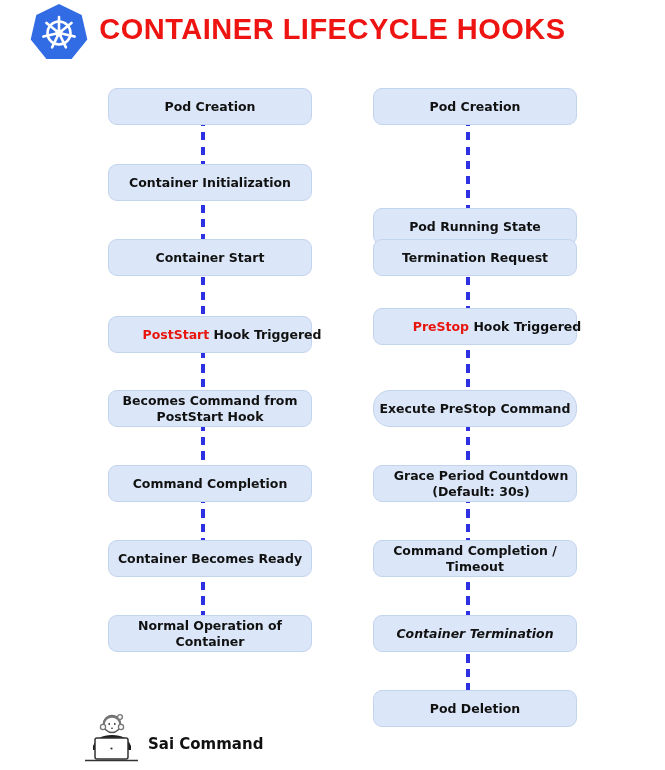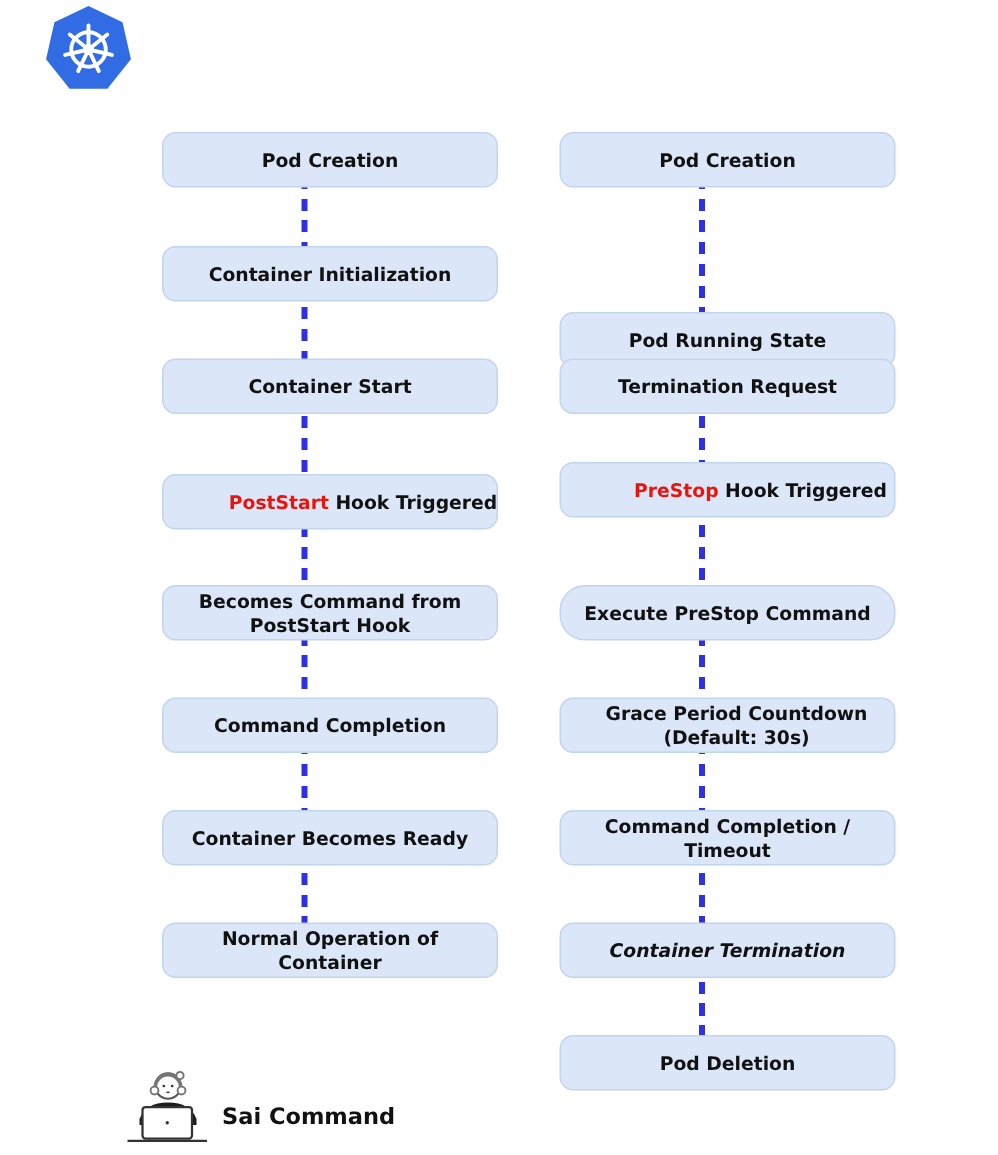--- a/index.html
+++ b/index.html
@@ -14,21 +14,21 @@
   .logo{position:absolute;left:28px;top:4px;width:62px;height:58px;}
   .title{
     position:absolute;left:0;top:13px;width:100%;margin:0;
     text-align:center;
     font-family:"Liberation Sans",sans-serif;
     font-weight:800;font-size:29px;letter-spacing:.5px;
     color:var(--title-color,#ee1412);
   }
   
   .flow-box{
-    position:absolute;width:224px;height:37px;z-index:2;
+    position:absolute;width:204px;height:37px;z-index:2;
     box-sizing:border-box;
     background:var(--box-fill,#dbe7f8);
     border:1px solid var(--box-border,#c3d4ee);
     border-radius:9px;
     display:flex;align-items:center;justify-content:center;
     text-align:center;white-space:pre;
     font-weight:700;font-size:12.5px;line-height:1.22;
     color:var(--text-color,#111111);
   }
   .flow-box .hl{color:var(--hl-color,#e8150d);margin-left:44px;}
@@ -61,20 +61,21 @@
       <line x1="30" y1="29" x2="42.5" y2="19"></line>
       <line x1="30" y1="29" x2="45.6" y2="32.6"></line>
       <line x1="30" y1="29" x2="36.9" y2="43.4"></line>
       <line x1="30" y1="29" x2="23.1" y2="43.4"></line>
       <line x1="30" y1="29" x2="14.4" y2="32.6"></line>
       <line x1="30" y1="29" x2="17.5" y2="19"></line>
     </g>
     <circle cx="30" cy="29" r="3.6" fill="#ffffff"></circle>
   </svg>
 
+  <h1 class="title">CONTAINER LIFECYCLE HOOKS</h1>
 
   <div id="flow-left">
       <div class="connector" style="left: 200.5px; top: 118px; height: 509px;"></div>
       <div class="flow-box" style="left: 108px; top: 88px;">Pod Creation</div>
       <div class="flow-box" style="left: 108px; top: 164px;">Container Initialization</div>
       <div class="flow-box" style="left: 108px; top: 239px;">Container Start</div>
       <div class="flow-box" style="left: 108px; top: 316px;"><span class="hl">PostStart</span> Hook Triggered</div>
       <div class="flow-box" style="left: 108px; top: 390px;">Becomes Command from
 PostStart Hook</div>
       <div class="flow-box" style="left: 108px; top: 465px;">Command Completion</div>

